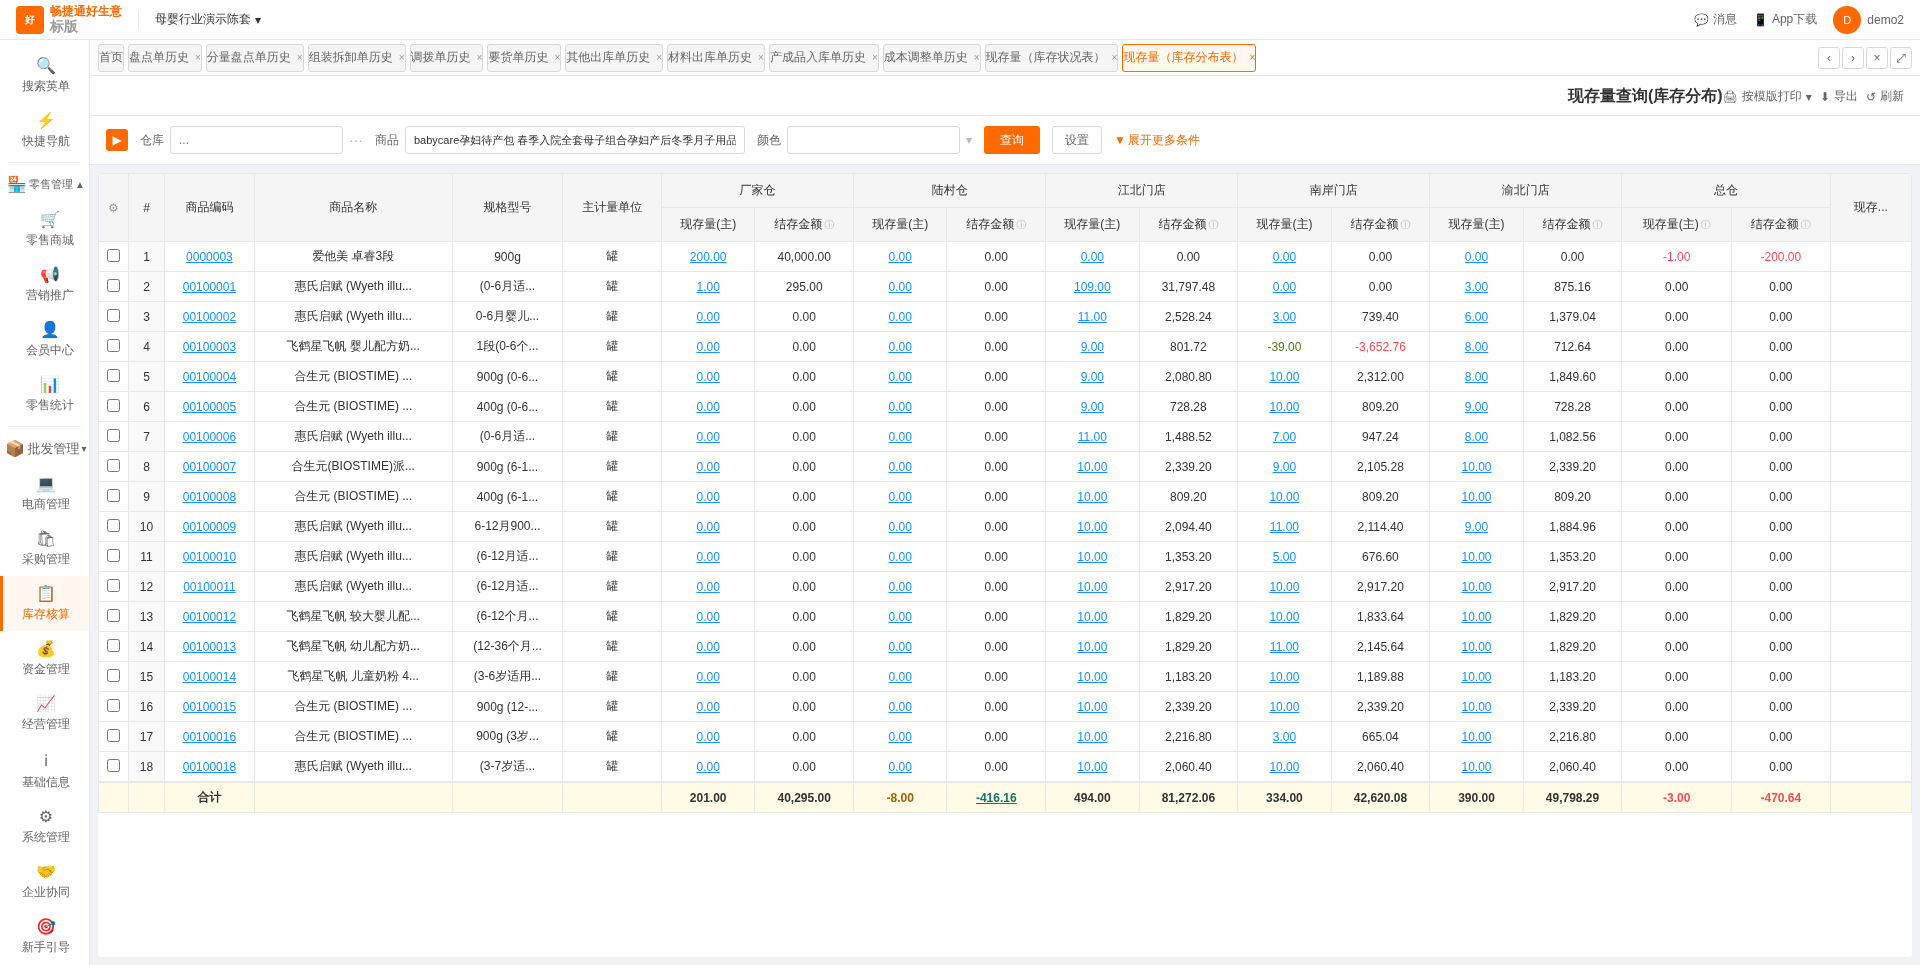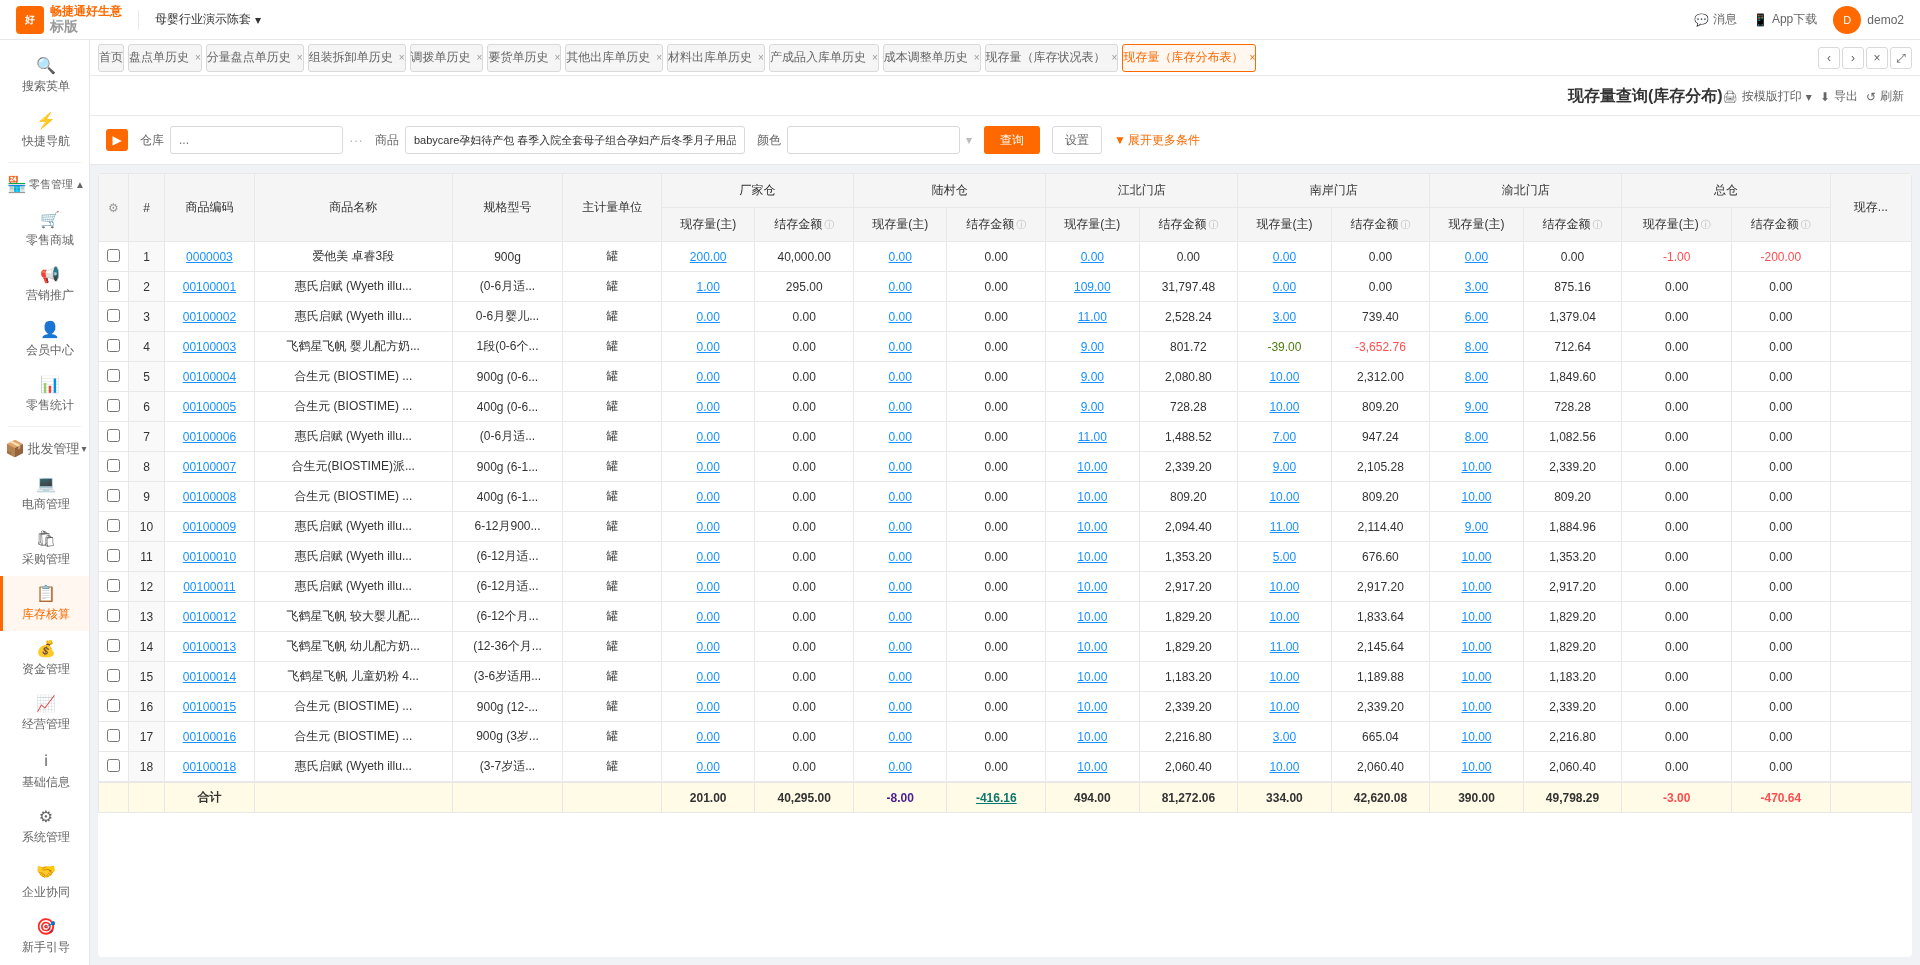--- a/index.html
+++ b/index.html
@@ -844,21 +844,21 @@
           </tr>
           <tr class="summary-row">
             <td></td>
             <td></td>
             <td><strong>合计</strong></td>
             <td></td>
             <td></td>
             <td></td>
             <td>201.00</td>
             <td>40,295.00</td>
-            <td style="color: #4c1d95; text-align: center;">-8.00</td>
+            <td style="color: #a16207; text-align: center;">-8.00</td>
             <td style="color: #0f766e; text-decoration: underline;">-416.16</td>
             <td>494.00</td>
             <td>81,272.06</td>
             <td>334.00</td>
             <td>42,620.08</td>
             <td>390.00</td>
             <td>49,798.29</td>
             <td style="color: rgb(255, 77, 79);">-3.00</td>
             <td style="color: rgb(255, 77, 79);">-470.64</td>
             <td></td>

